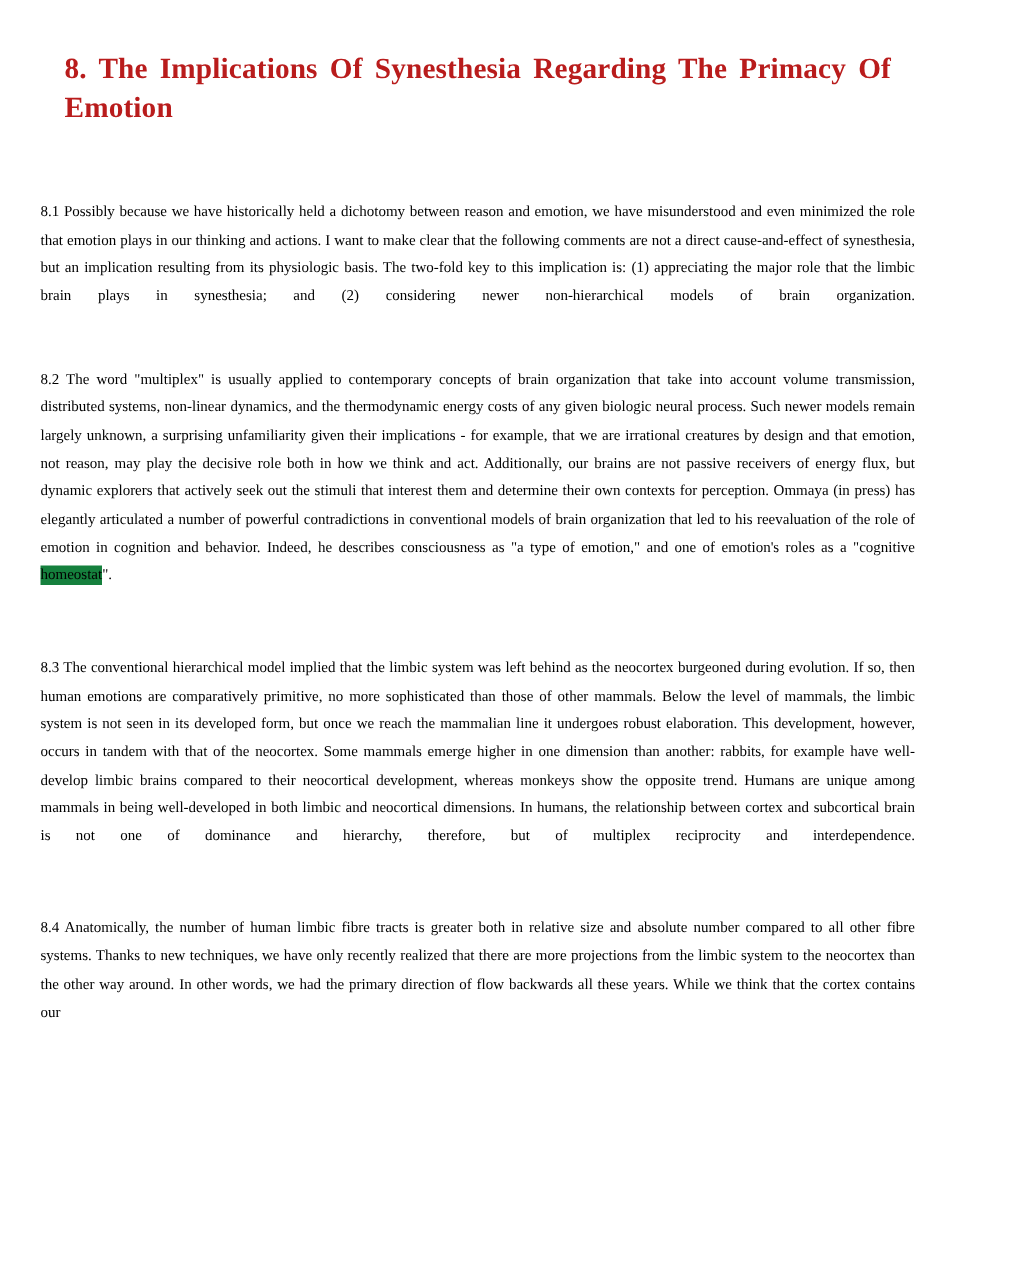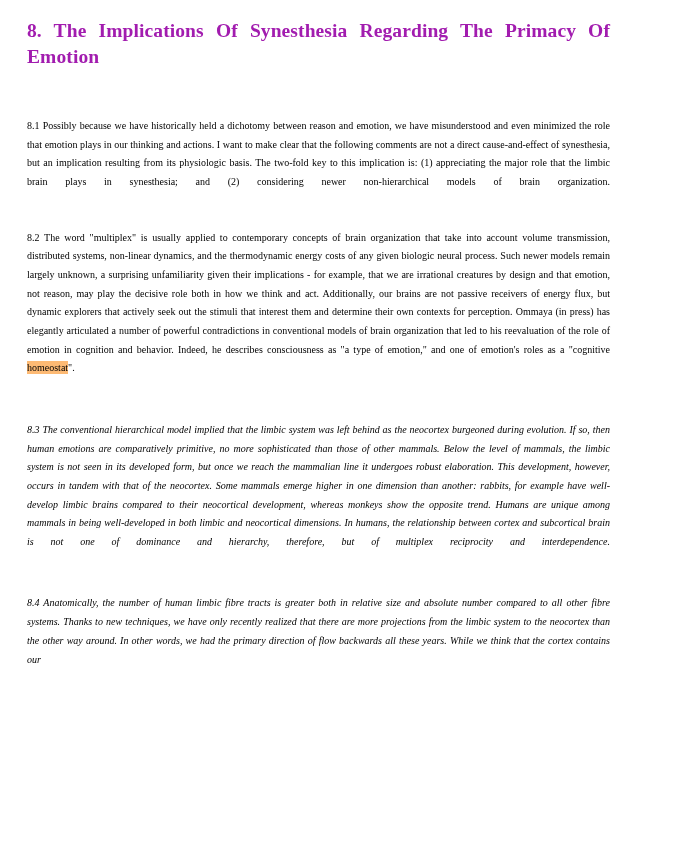--- a/index.html
+++ b/index.html
@@ -24,30 +24,30 @@
     padding: 0;
     background: #ffffff;
   }
   .content {
     position: absolute;
     left: 27px;
     top: 18px;
     width: 583px;
   }
   h1.doc-heading {
-    margin: 0;
+    margin: 16px;
     padding: 0;
     font-family: "Liberation Serif", "DejaVu Serif", serif;
     font-size: 19.5px;
     font-weight: bold;
     line-height: 26px;
     text-align: justify;
     text-align-last: left;
     letter-spacing: 0.1px;
-    color: #a21caf;
+    color: #b91c1c;
   }
   h1.doc-heading::after {
     content: "";
     display: inline-block;
     width: 100%;
     height: 0;
   }
   .para {
     margin: 0;
     padding: 0;
@@ -62,24 +62,24 @@
     content: "";
     display: inline-block;
     width: 100%;
     height: 0;
   }
   .para.last::after {
     content: none;
   }
   .para-gap-first { margin-top: 21px; }
   .para-gap { margin-top: 18px; }
-  .para-gap-lg { margin-top: 24px; font-style: italic; }
+  .para-gap-lg { margin-top: 24px; }
 
   .hl {
-    background-color: #fdba74;
+    background-color: #15803d;
     color: #000000;
     padding: 1px 0 1px 0;
     margin-top: 38px;
   }
 </style>
 </head>
 <body>
 
 <div class="page">
   <div class="content">

